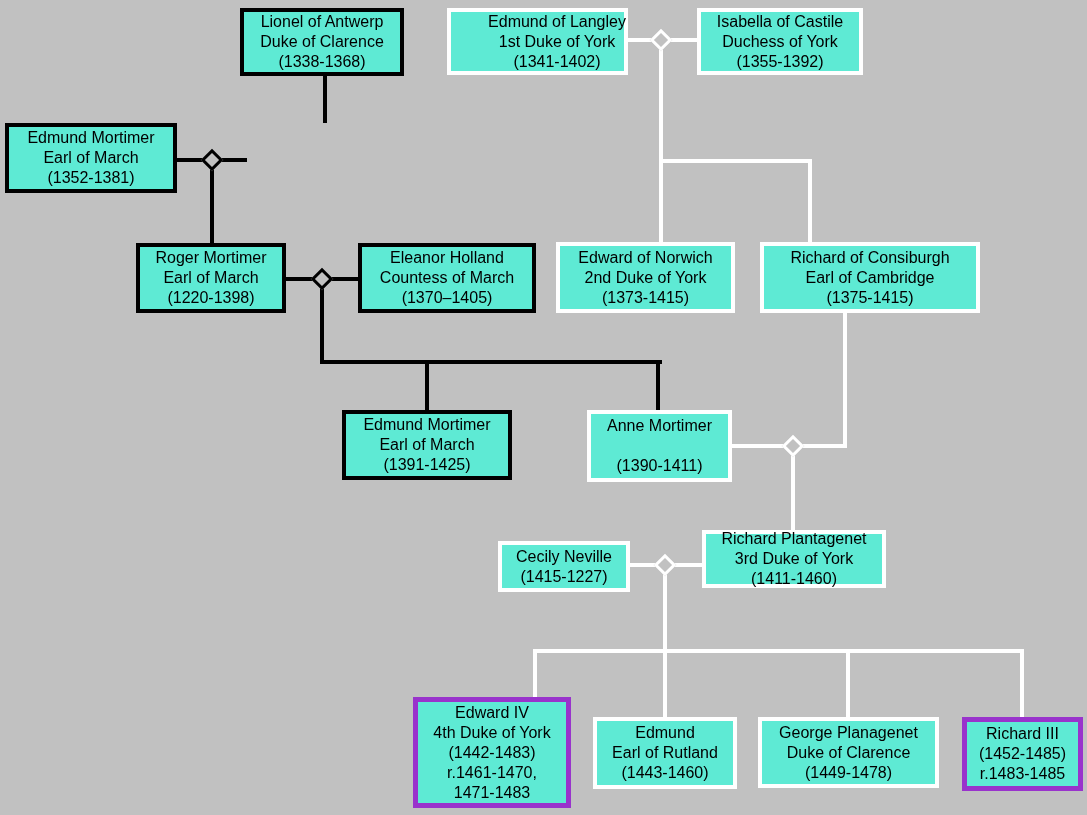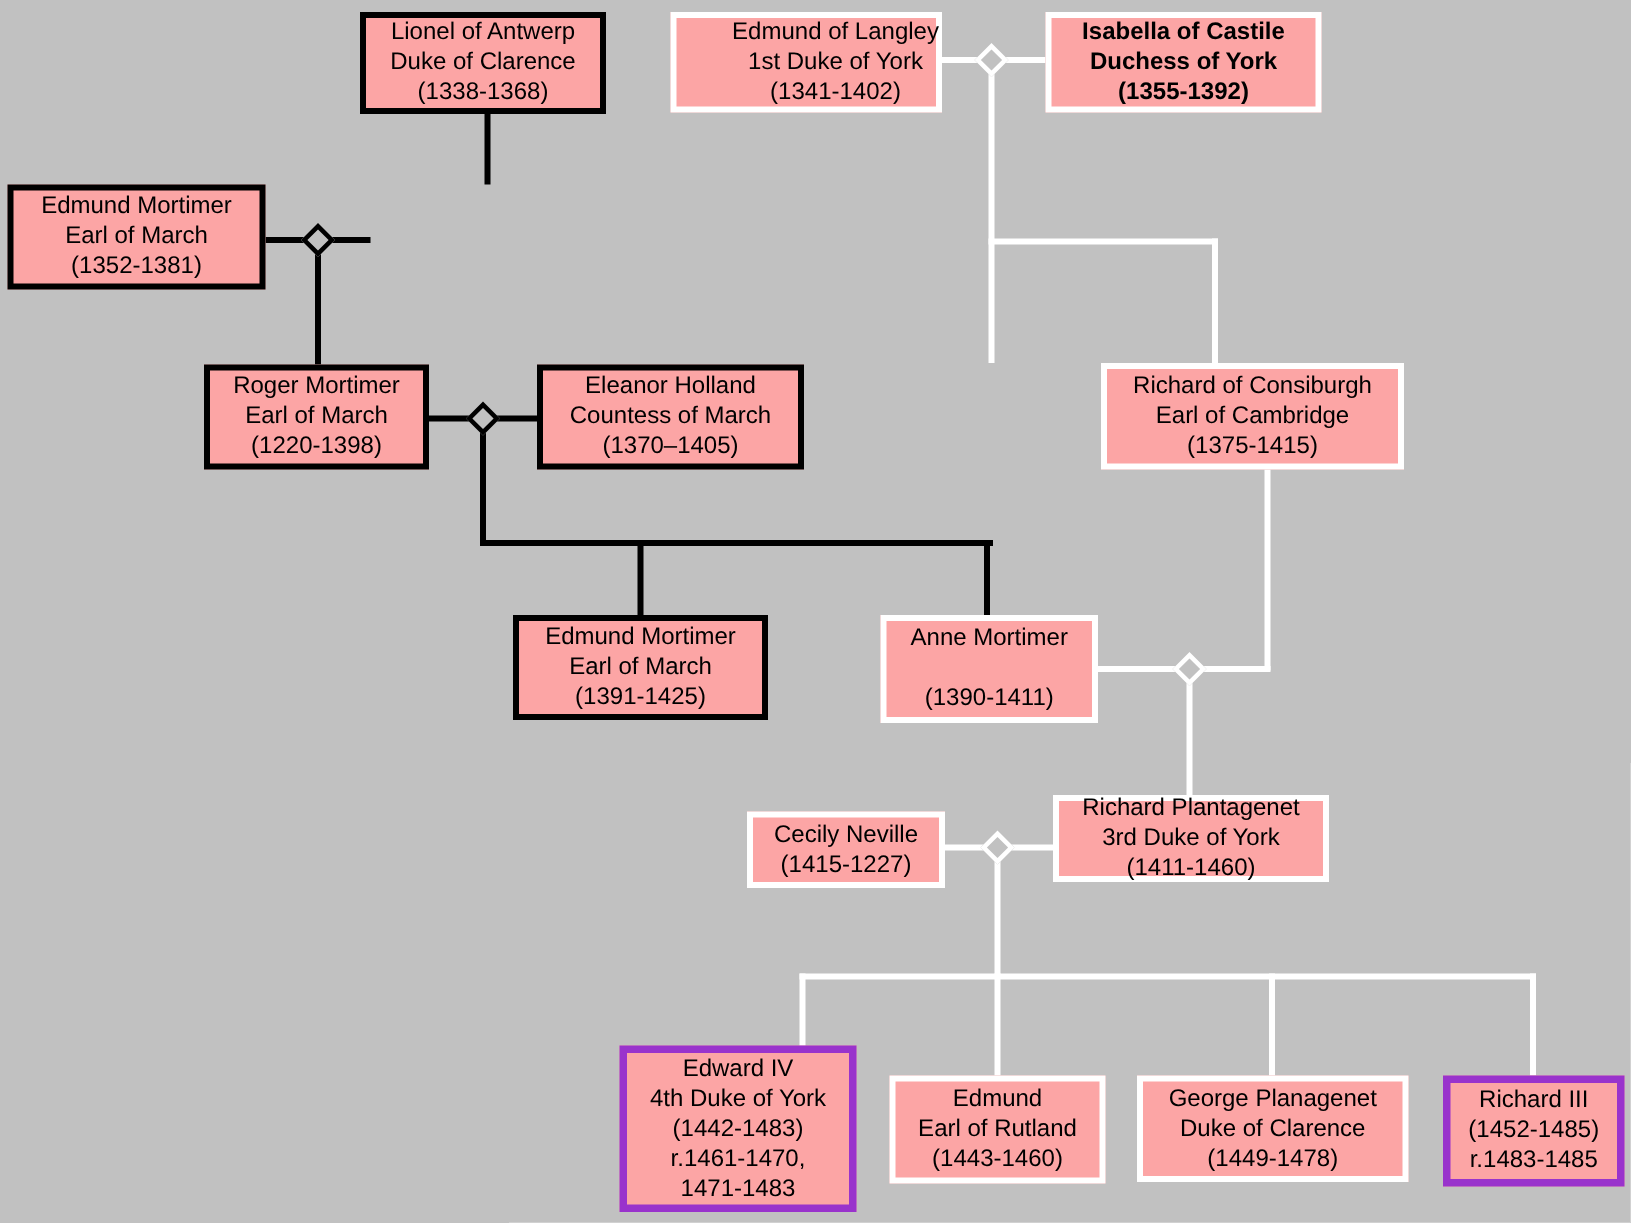--- a/index.html
+++ b/index.html
@@ -11,21 +11,21 @@
     overflow:hidden;
   }
   .person{
     position:absolute;
     box-sizing:border-box;
     display:flex;flex-direction:column;
     justify-content:center;align-items:center;
     text-align:center;
     color:#000;
     font-size:16px;
-    background:#fca5a5;
+    background:#5eead4;
     z-index:3;
   }
   .person .ln{display:block;min-height:20px;line-height:20px;white-space:nowrap;}
   .b-black{border:4px solid #000;}
   .b-white{border:4px solid #ffffff;}
   .b-purple{border:5px solid #9933cc;}
   .hline,.vline{position:absolute;z-index:1;}
   .hline{height:4px;}
   .vline{width:4px;}
   .lk{background:#000;}
@@ -78,21 +78,21 @@
     <div class="ln">Duke of Clarence</div>
     <div class="ln">(1338-1368)</div>
   </div>
 
   <div class="person b-white" style="left:447px;top:8px;width:181px;height:67px;padding-left:39px;">
     <div class="ln">Edmund of Langley</div>
     <div class="ln">1st Duke of York</div>
     <div class="ln">(1341-1402)</div>
   </div>
 
-  <div class="person b-white" style="left:697px;top:8px;width:184px;height:67px;font-weight:bold;">
+  <div class="person b-white" style="left:697px;top:8px;width:166px;height:67px;">
     <div class="ln">Isabella of Castile</div>
     <div class="ln">Duchess of York</div>
     <div class="ln">(1355-1392)</div>
   </div>
 
   <div class="person b-black" style="left:5px;top:123px;width:172px;height:70px;">
     <div class="ln">Edmund Mortimer</div>
     <div class="ln">Earl of March</div>
     <div class="ln">(1352-1381)</div>
   </div>
@@ -103,22 +103,27 @@
     <div class="ln">Earl of March</div>
     <div class="ln">(1220-1398)</div>
   </div>
 
   <div class="person b-black" style="left:358px;top:243px;width:178px;height:70px;">
     <div class="ln">Eleanor Holland</div>
     <div class="ln">Countess of March</div>
     <div class="ln">(1370–1405)</div>
   </div>
 
+  <div class="person b-white" style="left:556px;top:242px;width:179px;height:71px;">
+    <div class="ln">Edward of Norwich</div>
+    <div class="ln">2nd Duke of York</div>
+    <div class="ln">(1373-1415)</div>
+  </div>
 
-  <div class="person b-white" style="left:734px;top:242px;width:202px;height:71px;">
+  <div class="person b-white" style="left:760px;top:242px;width:220px;height:71px;">
     <div class="ln">Richard of Consiburgh</div>
     <div class="ln">Earl of Cambridge</div>
     <div class="ln">(1375-1415)</div>
   </div>
 
   <div class="person b-black" style="left:342px;top:410px;width:170px;height:70px;">
     <div class="ln">Edmund Mortimer</div>
     <div class="ln">Earl of March</div>
     <div class="ln">(1391-1425)</div>
   </div>

